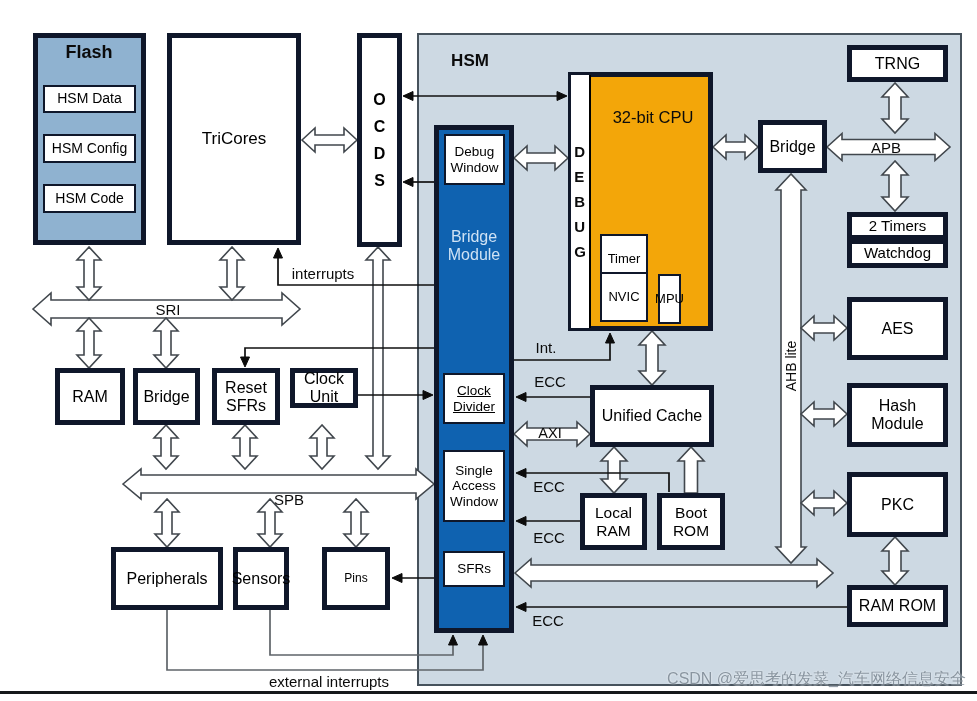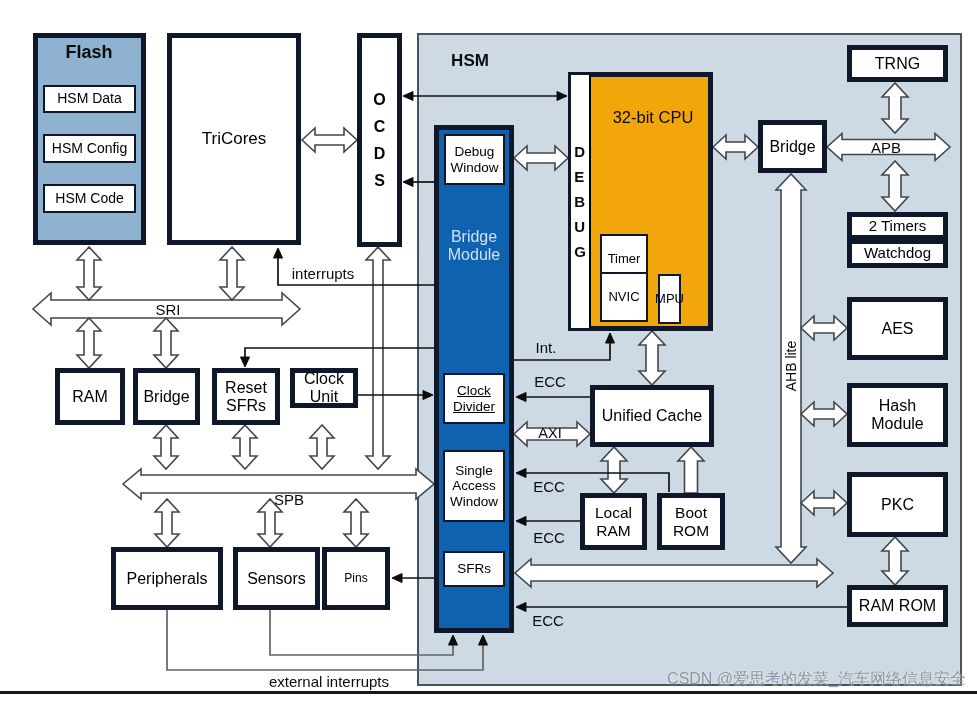--- a/index.html
+++ b/index.html
@@ -191,21 +191,21 @@
   <div class="box" style="left:212px;top:368px;width:68px;height:57px;font-size:16px;">
     <span class="wrap" style="width:46px;">Reset SFRs</span>
   </div>
   <div class="box" style="left:290px;top:368px;width:68px;height:40px;font-size:16px;">
     <span class="wrap" style="width:46px;">Clock Unit</span>
   </div>
 
   <div class="box" style="left:111px;top:547px;width:112px;height:63px;font-size:16px;">
     <span>Peripherals</span>
   </div>
-  <div class="box" style="left:233px;top:547px;width:87px;height:63px;font-size:16px;">
+  <div class="box" style="left:233px;top:547px;width:56px;height:63px;font-size:16px;">
     <span>Sensors</span>
   </div>
   <div class="box" style="left:322px;top:547px;width:68px;height:63px;font-size:12px;">
     <span>Pins</span>
   </div>
 
   <div class="lbl" style="left:168px;top:309px;font-size:15px;">SRI</div>
   <div class="lbl" style="left:289px;top:483px;font-size:15px;margin-top:16px;">SPB</div>
   <div class="lbl" style="left:886px;top:147px;font-size:15px;">APB</div>
   <div class="lbl" style="left:791px;top:366px;font-size:14px;transform:translate(-50%,-50%) rotate(-90deg);">AHB lite</div>

